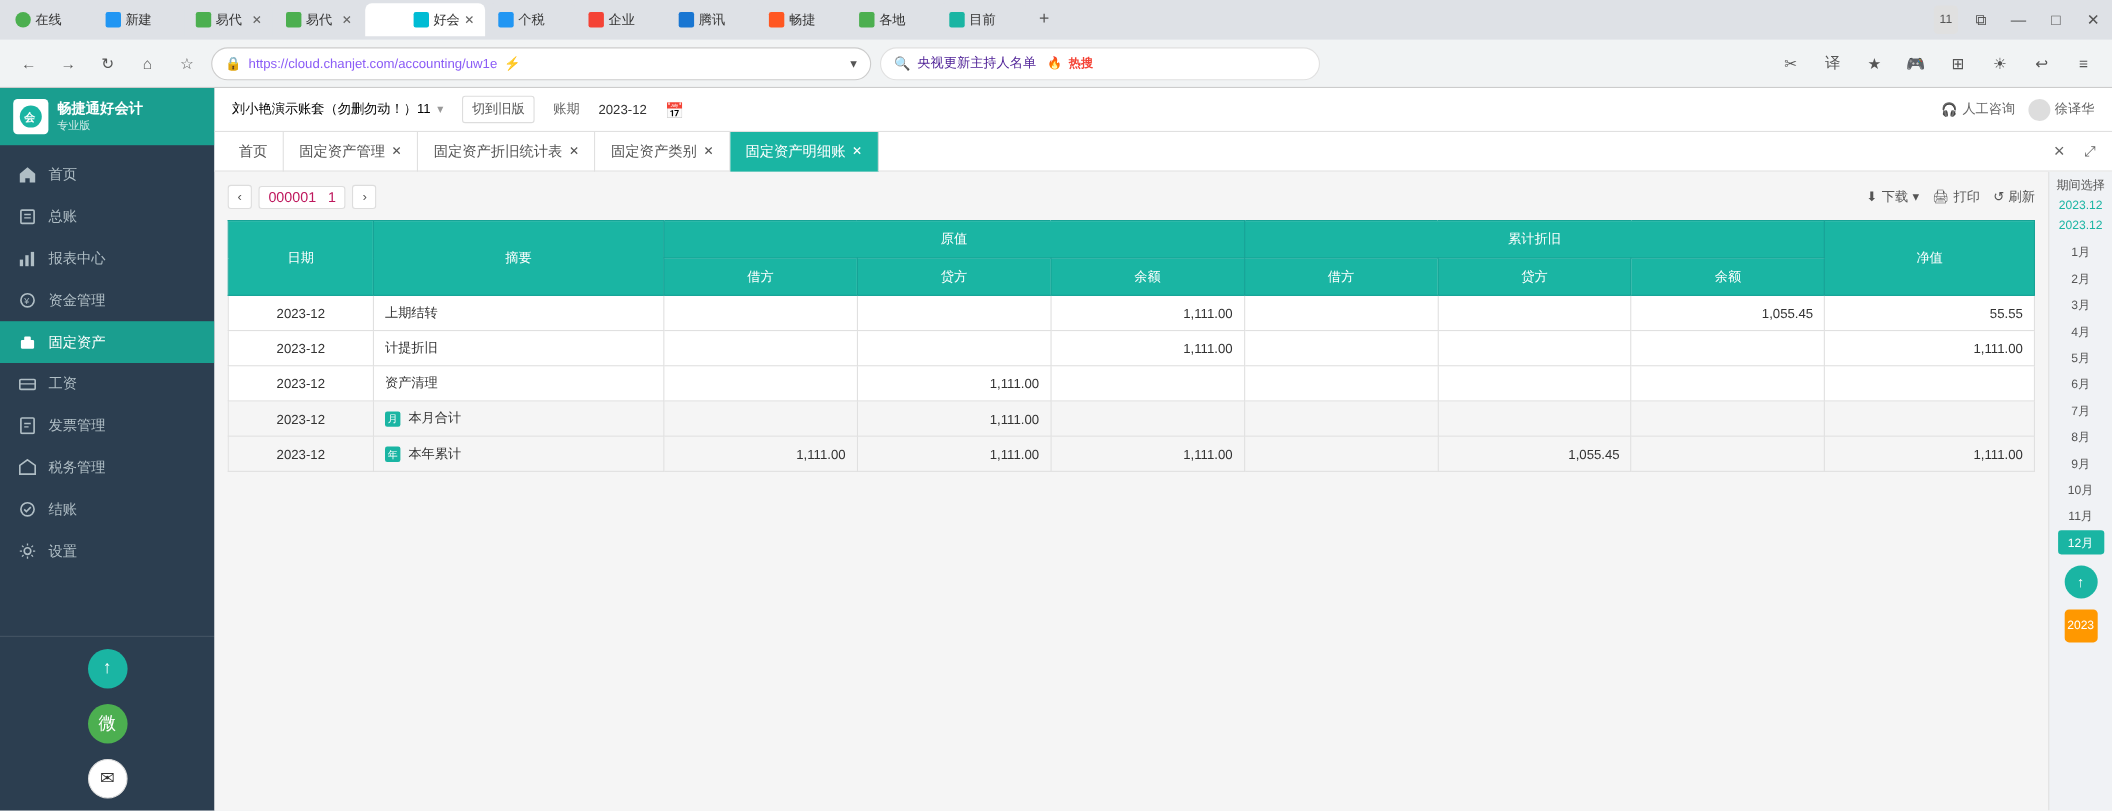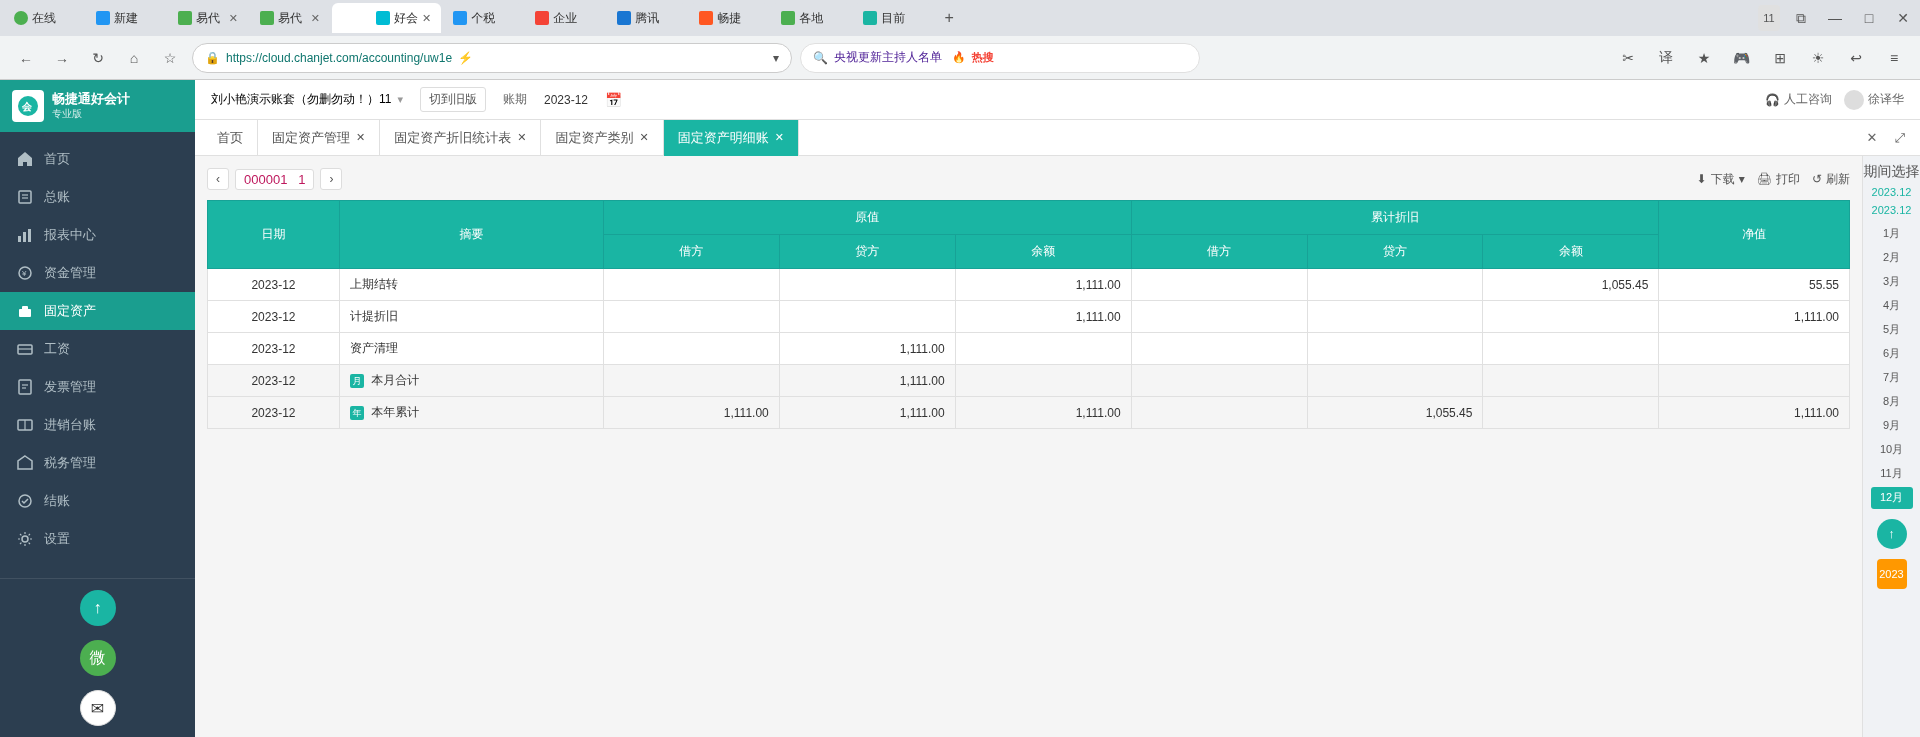--- a/index.html
+++ b/index.html
@@ -72,21 +72,21 @@
     .data-table { width: 100%; border-collapse: collapse; background: #fff; }
     .data-table th { background: #1ab5a3; color: #fff; padding: 8px 10px; text-align: center; font-size: 12px; font-weight: normal; border: 1px solid #17a296; }
     .data-table td { padding: 7px 10px; border: 1px solid #e0e0e0; font-size: 12px; color: #333; text-align: right; }
     .data-table td.text-left { text-align: left; }
     .data-table td.text-center { text-align: center; }
     .data-table .summary-row td { background: #f5f5f5; }
     .row-tag { display: inline-block; width: 14px; height: 14px; background: #1ab5a3; color: #fff; font-size: 9px; border-radius: 2px; text-align: center; line-height: 14px; margin-right: 4px; }
 
     
     .period-panel { width: 58px; background: #f0f2f5; border-left: 1px solid #e0e0e0; display: flex; flex-direction: column; align-items: center; padding: 6px 0; flex-shrink: 0; overflow-y: auto; }
-    .period-label { font-size: 14px; color: #555; margin-bottom: 4px; text-align: left; line-height: 1.4; }
+    .period-label { font-size: 11px; color: #555; margin-bottom: 4px; text-align: left; line-height: 1.4; }
     .period-date { font-size: 11px; color: #1ab5a3; margin-bottom: 6px; text-align: center; }
     .period-month { width: 42px; height: 22px; display: flex; align-items: center; justify-content: center; font-size: 11px; color: #555; cursor: pointer; border-radius: 3px; margin: 1px 0; }
     .period-month.active { background: #1ab5a3; color: #fff; }
 
     
     .float-btn { width: 36px; height: 36px; border-radius: 50%; display: flex; align-items: center; justify-content: center; cursor: pointer; font-size: 16px; margin: 3px 0; }
     .float-btn.teal { background: #1ab5a3; color: #fff; }
 
     
     ::-webkit-scrollbar { width: 4px; height: 4px; }
@@ -160,21 +160,21 @@
 
   <div class="address-bar">
     <div class="nav-btn">←</div>
     <div class="nav-btn">→</div>
     <div class="nav-btn">↻</div>
     <div class="nav-btn">⌂</div>
     <div class="nav-btn">☆</div>
 
     <div class="url-bar">
       <span style="color:#4caf50;font-size:12px;">🔒</span>
-      <span style="font-size:12px;color:#0f766e;">https://cloud.chanjet.com/accounting/uw1e</span>
+      <span style="font-size:12px;color:#8b5cf6;">https://cloud.chanjet.com/accounting/uw1e</span>
       <span style="color:#555;font-size:12px;">⚡</span>
       <span style="margin-left:auto;color:#555;">▾</span>
     </div>
 
     <div class="search-bar">
       <span style="color:#888;">🔍</span>
       <span style="font-size:12px;color:#4c1d95;">央视更新主持人名单</span>
       <span style="color:#f44336;font-size:11px;font-weight:bold;margin-left:4px;">🔥</span>
       <span style="color:#f44336;font-size:11px;font-weight:bold;">热搜</span>
     </div>
@@ -266,29 +266,20 @@
       </div>
       <div class="sidebar-item">
         <div class="sidebar-item-icon">
           <svg width="16" height="16" viewBox="0 0 16 16" fill="currentColor">
               <rect x="2" y="1" width="12" height="14" rx="1" fill="none" stroke="currentColor" stroke-width="1.5"></rect>
               <line x1="5" y1="6" x2="11" y2="6" stroke="currentColor" stroke-width="1.2"></line>
               <line x1="5" y1="9" x2="9" y2="9" stroke="currentColor" stroke-width="1.2"></line>
             </svg>
         </div>
         <span class="sidebar-item-label">发票管理</span>
-      </div>
-      <div class="sidebar-item">
-        <div class="sidebar-item-icon">
-          <svg width="16" height="16" viewBox="0 0 16 16" fill="currentColor">
-              <rect x="1" y="3" width="14" height="10" rx="1" fill="none" stroke="currentColor" stroke-width="1.5"></rect>
-              <line x1="8" y1="3" x2="8" y2="13" stroke="currentColor" stroke-width="1.2"></line>
-            </svg>
-        </div>
-        <span class="sidebar-item-label">进销台账</span>
       </div>
       <div class="sidebar-item">
         <div class="sidebar-item-icon">
           <svg width="16" height="16" viewBox="0 0 16 16" fill="currentColor">
               <polygon points="8,1 15,6 15,14 1,14 1,6" fill="none" stroke="currentColor" stroke-width="1.5"></polygon>
             </svg>
         </div>
         <span class="sidebar-item-label">税务管理</span>
       </div>
       <div class="sidebar-item">

